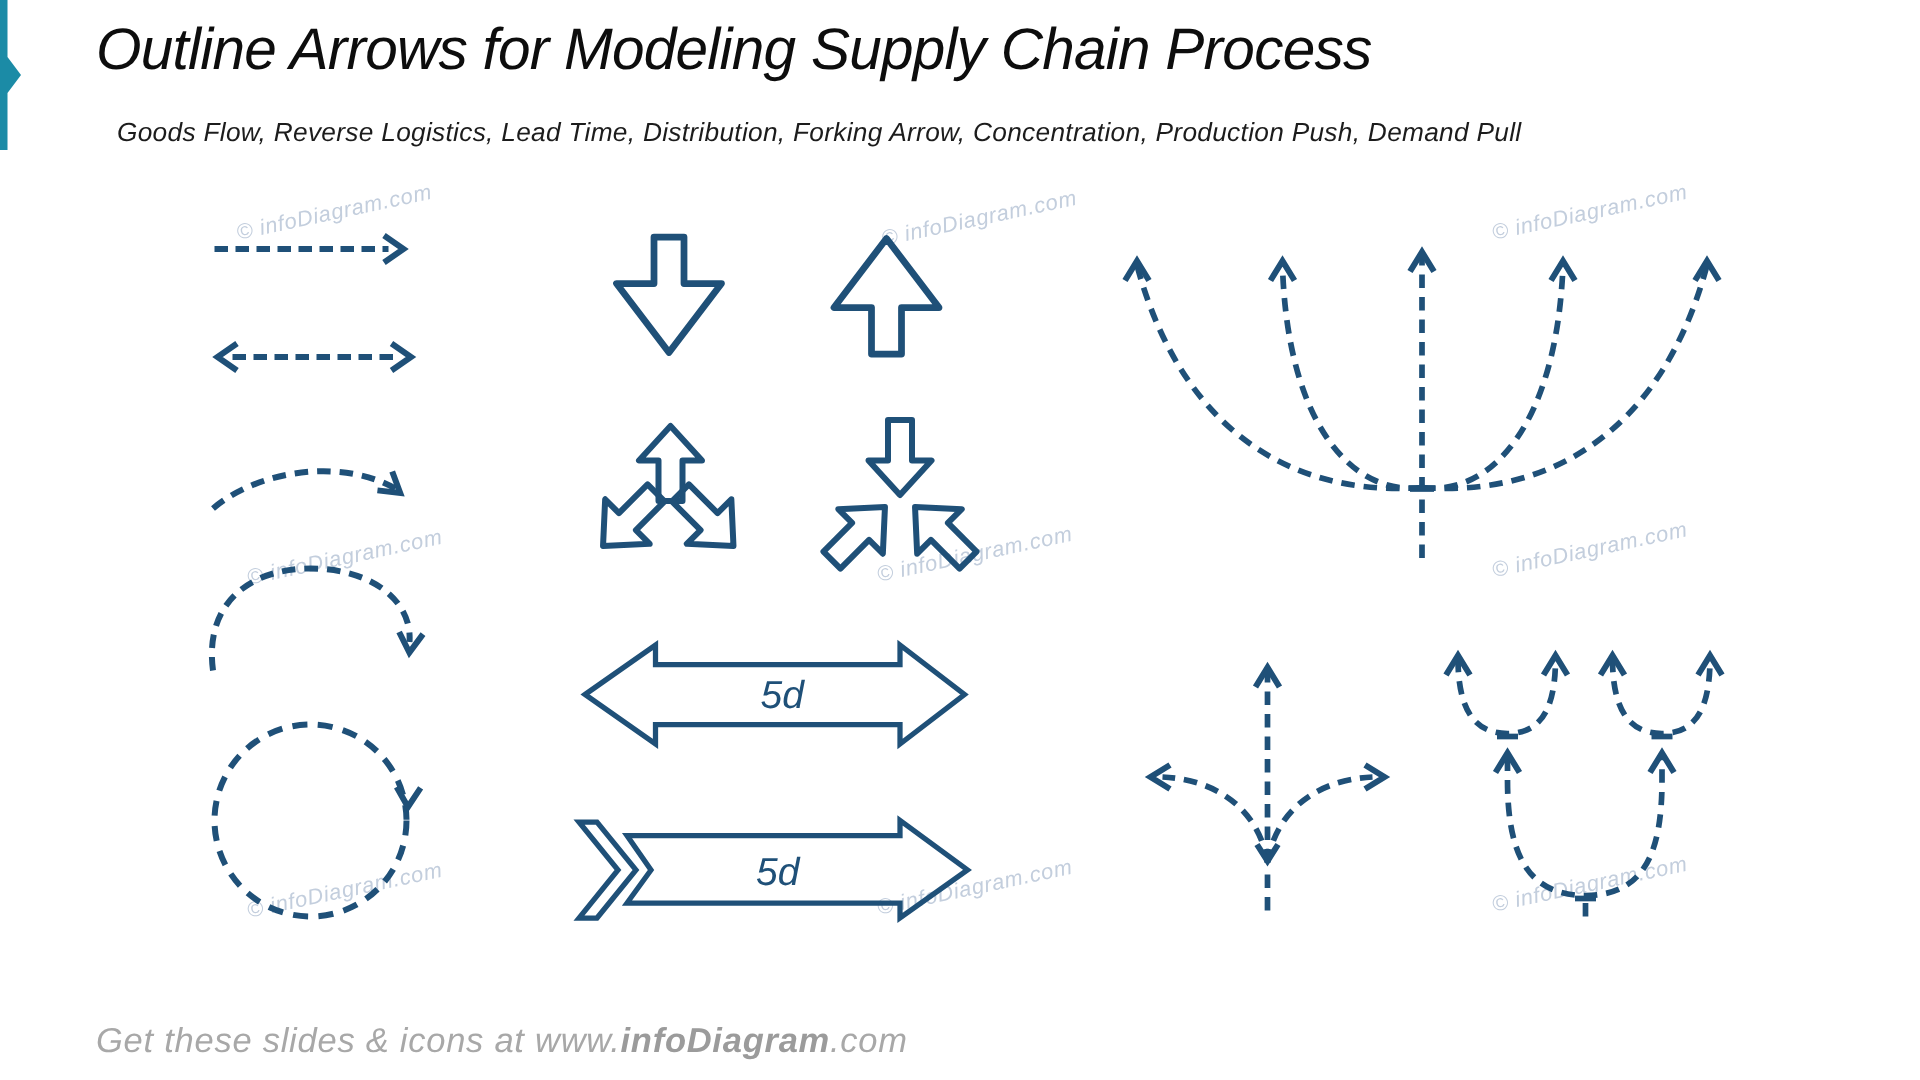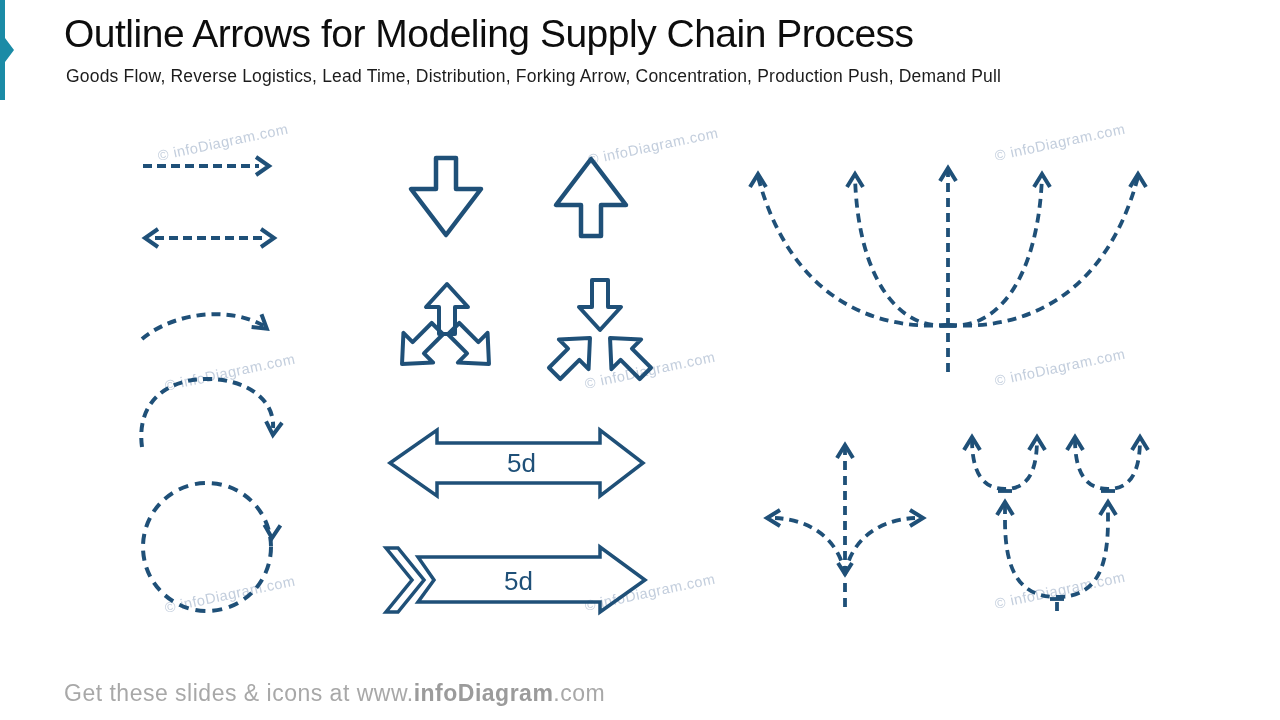--- a/index.html
+++ b/index.html
@@ -1,27 +1,27 @@
 <!DOCTYPE html>
 <html><head>
 <meta charset="utf-8">
 <style>
   html,body{margin:0;padding:0;background:#ffffff;}
   #slide{
     position:relative;width:1280px;height:720px;overflow:hidden;
-    background:#ffffff;font-family:"Liberation Sans",sans-serif;
+    background:#ffffff;font-family:"Liberation Sans",sans-serif;font-style:italic;
   }
   
   #accent-chevron{position:absolute;left:0;top:0;}
   #page-title{
     position:absolute;left:64px;top:12px;margin:0;
     font-size:39px;font-weight:400;letter-spacing:-0.5px;color:#0d0d0d;
   }
   #page-subtitle{
-    position:absolute;left:66px;top:66px;margin:0;
+    position:absolute;left:66px;top:66px;margin:12px;
     font-size:17.5px;font-weight:400;color:#1c1c1c;letter-spacing:0.2px;
   }
   
   #footer{
     position:absolute;left:64px;top:680px;margin:0;
     font-size:23px;color:#a8a8a8;letter-spacing:0.5px;
   }
   #footer .brand{font-weight:700;color:#9b9b9b;margin-top:11px;}
   
   .watermark{

